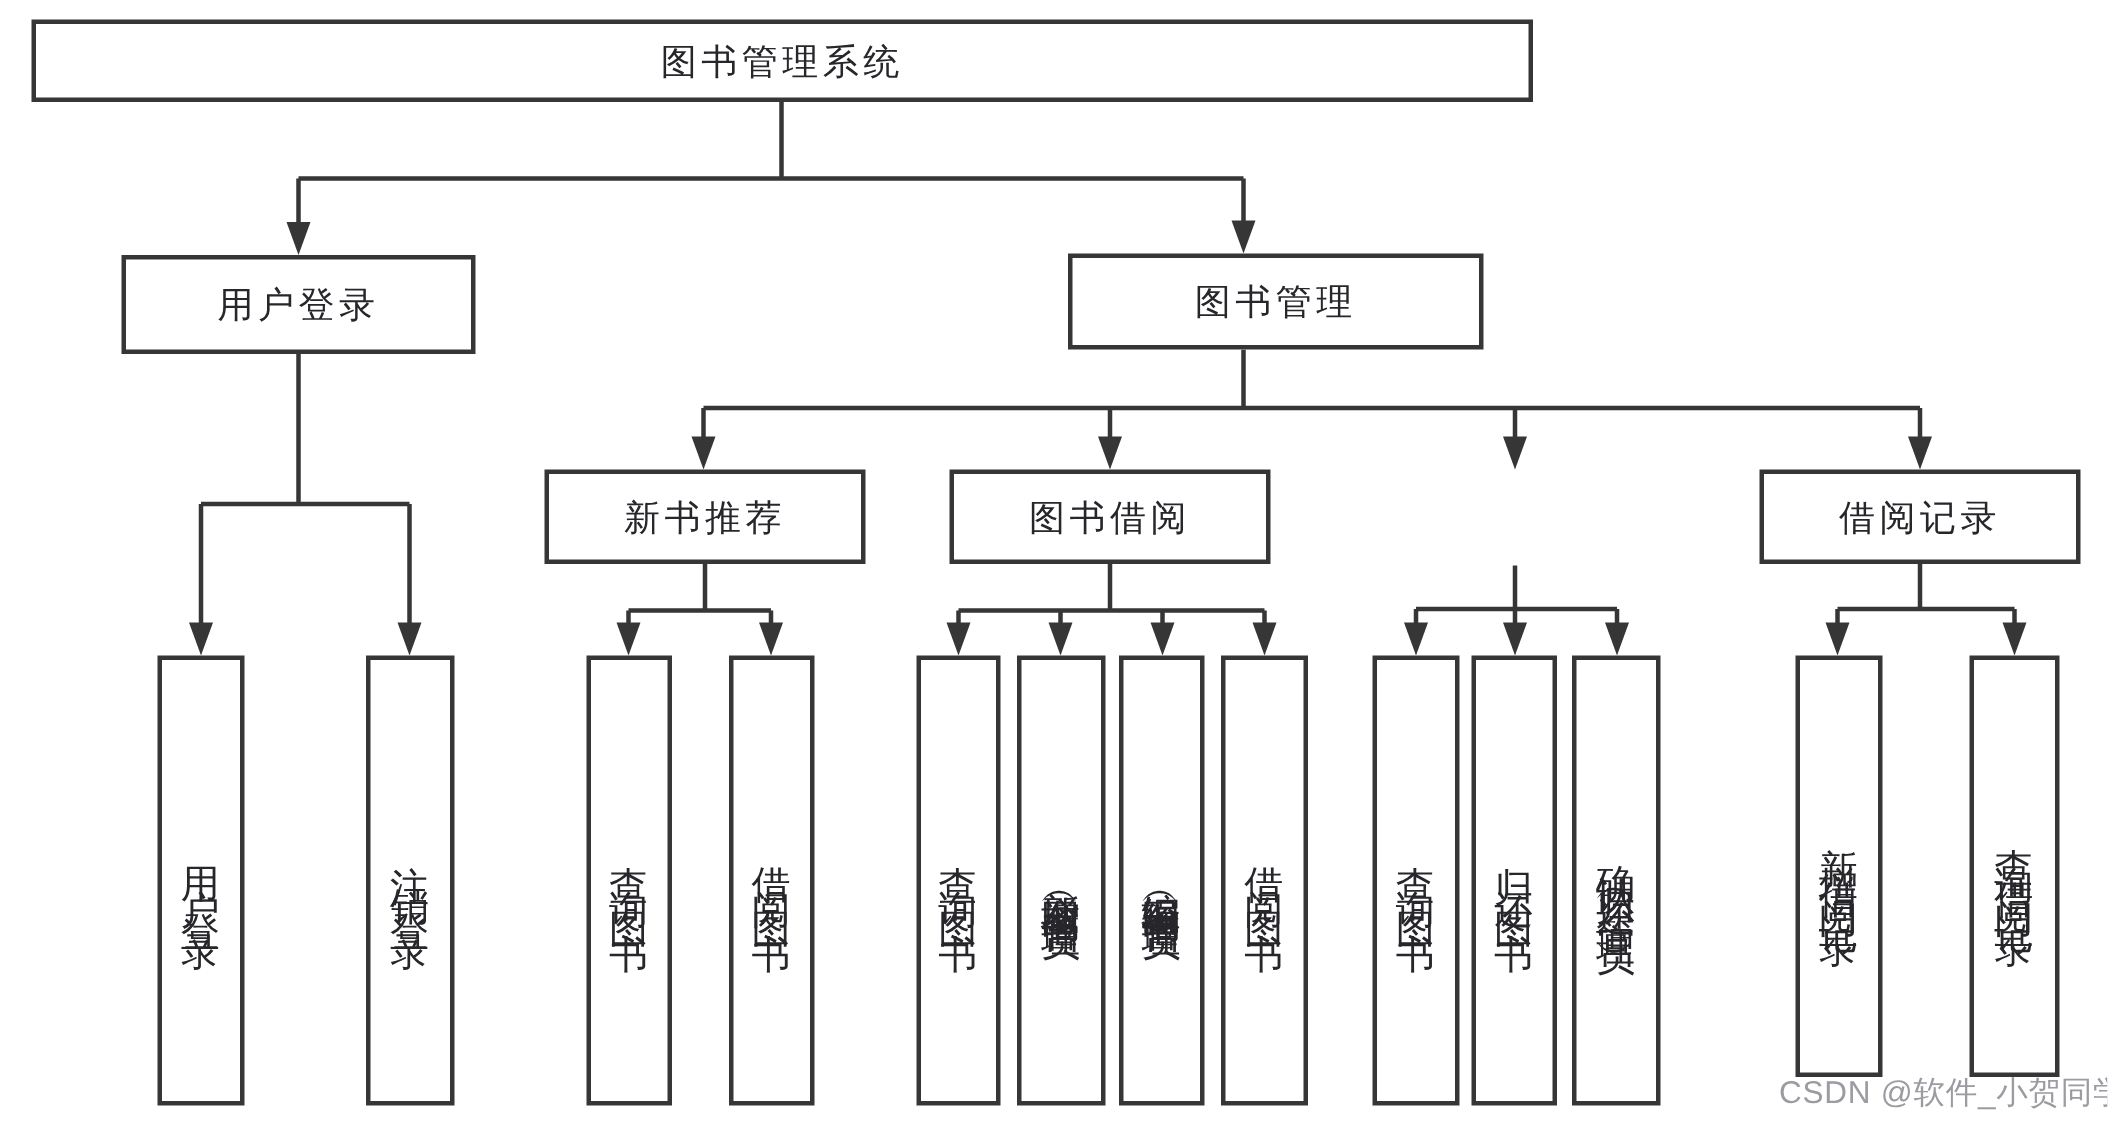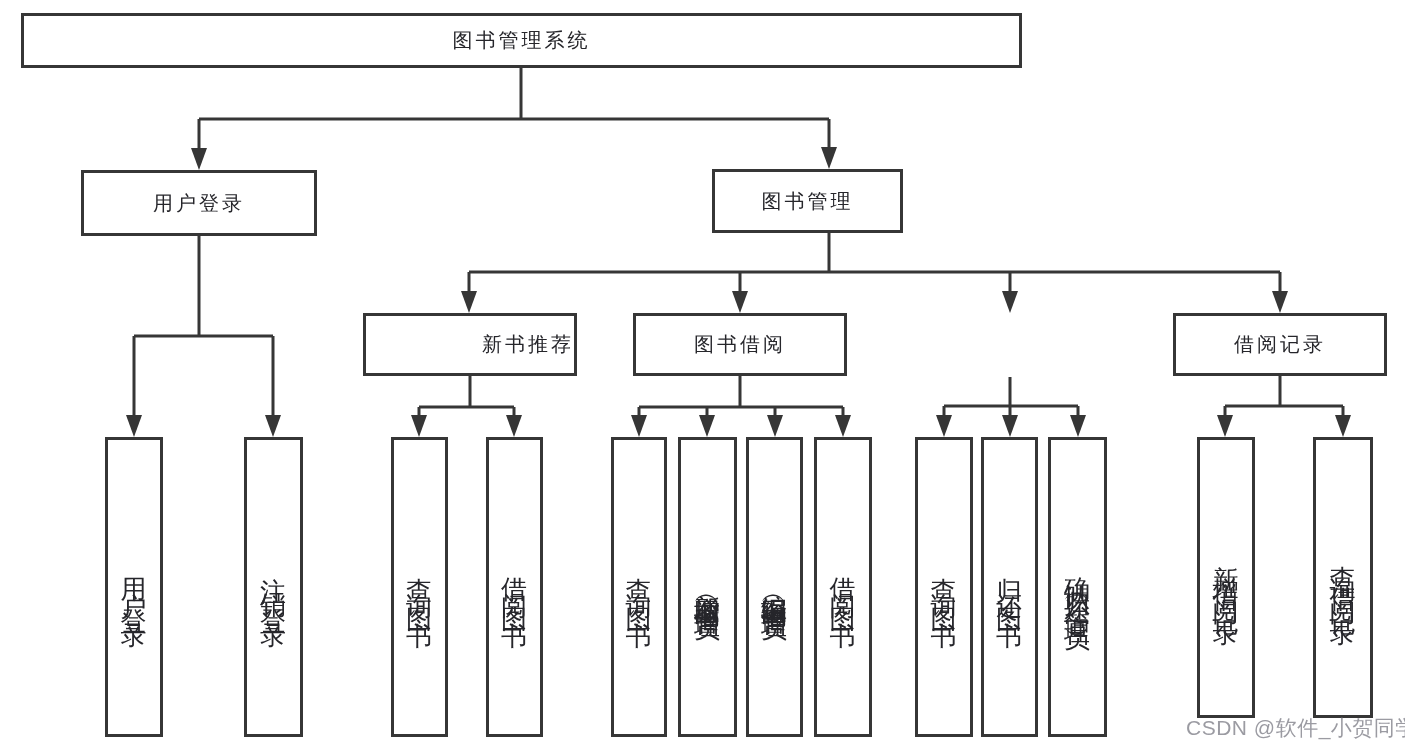--- a/index.html
+++ b/index.html
@@ -32,21 +32,21 @@
     position: absolute;
     background: var(--bg);
     border: 3px solid var(--line);
     display: flex;
     align-items: center;
     justify-content: center;
     color: var(--text);
     z-index: 2;
     text-align: center;
   }
-  .hbox { font-size: 20px; letter-spacing: 3px; white-space: nowrap; }
+  .hbox { font-size: 24px; letter-spacing: 3px; white-space: nowrap; }
   .leaf {
     writing-mode: vertical-rl;
     text-orientation: mixed;
     font-size: 26px;
     line-height: 1;
   }
   .n4 { letter-spacing: 15px; }
   .n6 { letter-spacing: 11px; }
   .n8 { letter-spacing: 7px; }
   .n9 { letter-spacing: 3px; }
@@ -103,25 +103,25 @@
     <polygon points="1335,415 1351,415 1343,437"></polygon>
   </svg>
 
   <div class="node hbox" style="left:21px; top:13px; width:1001px; height:55px;">
     <span>图书管理系统</span>
   </div>
 
   <div class="node hbox" style="left:81px; top:170px; width:236px; height:66px;">
     <span>用户登录</span>
   </div>
-  <div class="node hbox" style="left:712px; top:169px; width:191px; height:64px;">
+  <div class="node hbox" style="left:712px; top:169px; width:277px; height:64px;">
     <span>图书管理</span>
   </div>
 
-  <div class="node hbox" style="left:363px; top:313px; width:214px; height:63px;justify-content:flex-end;">
+  <div class="node hbox" style="left:363px; top:313px; width:214px; height:63px;">
     <span>新书推荐</span>
   </div>
   <div class="node hbox" style="left:633px; top:313px; width:214px; height:63px;justify-content:center;">
     <span>图书借阅</span>
   </div>
   <div class="node hbox" style="left:1173px; top:313px; width:214px; height:63px;">
     <span>借阅记录</span>
   </div>
 
   <div class="node leaf n4" style="left:105px; top:437px; width:58px; height:300px;">

